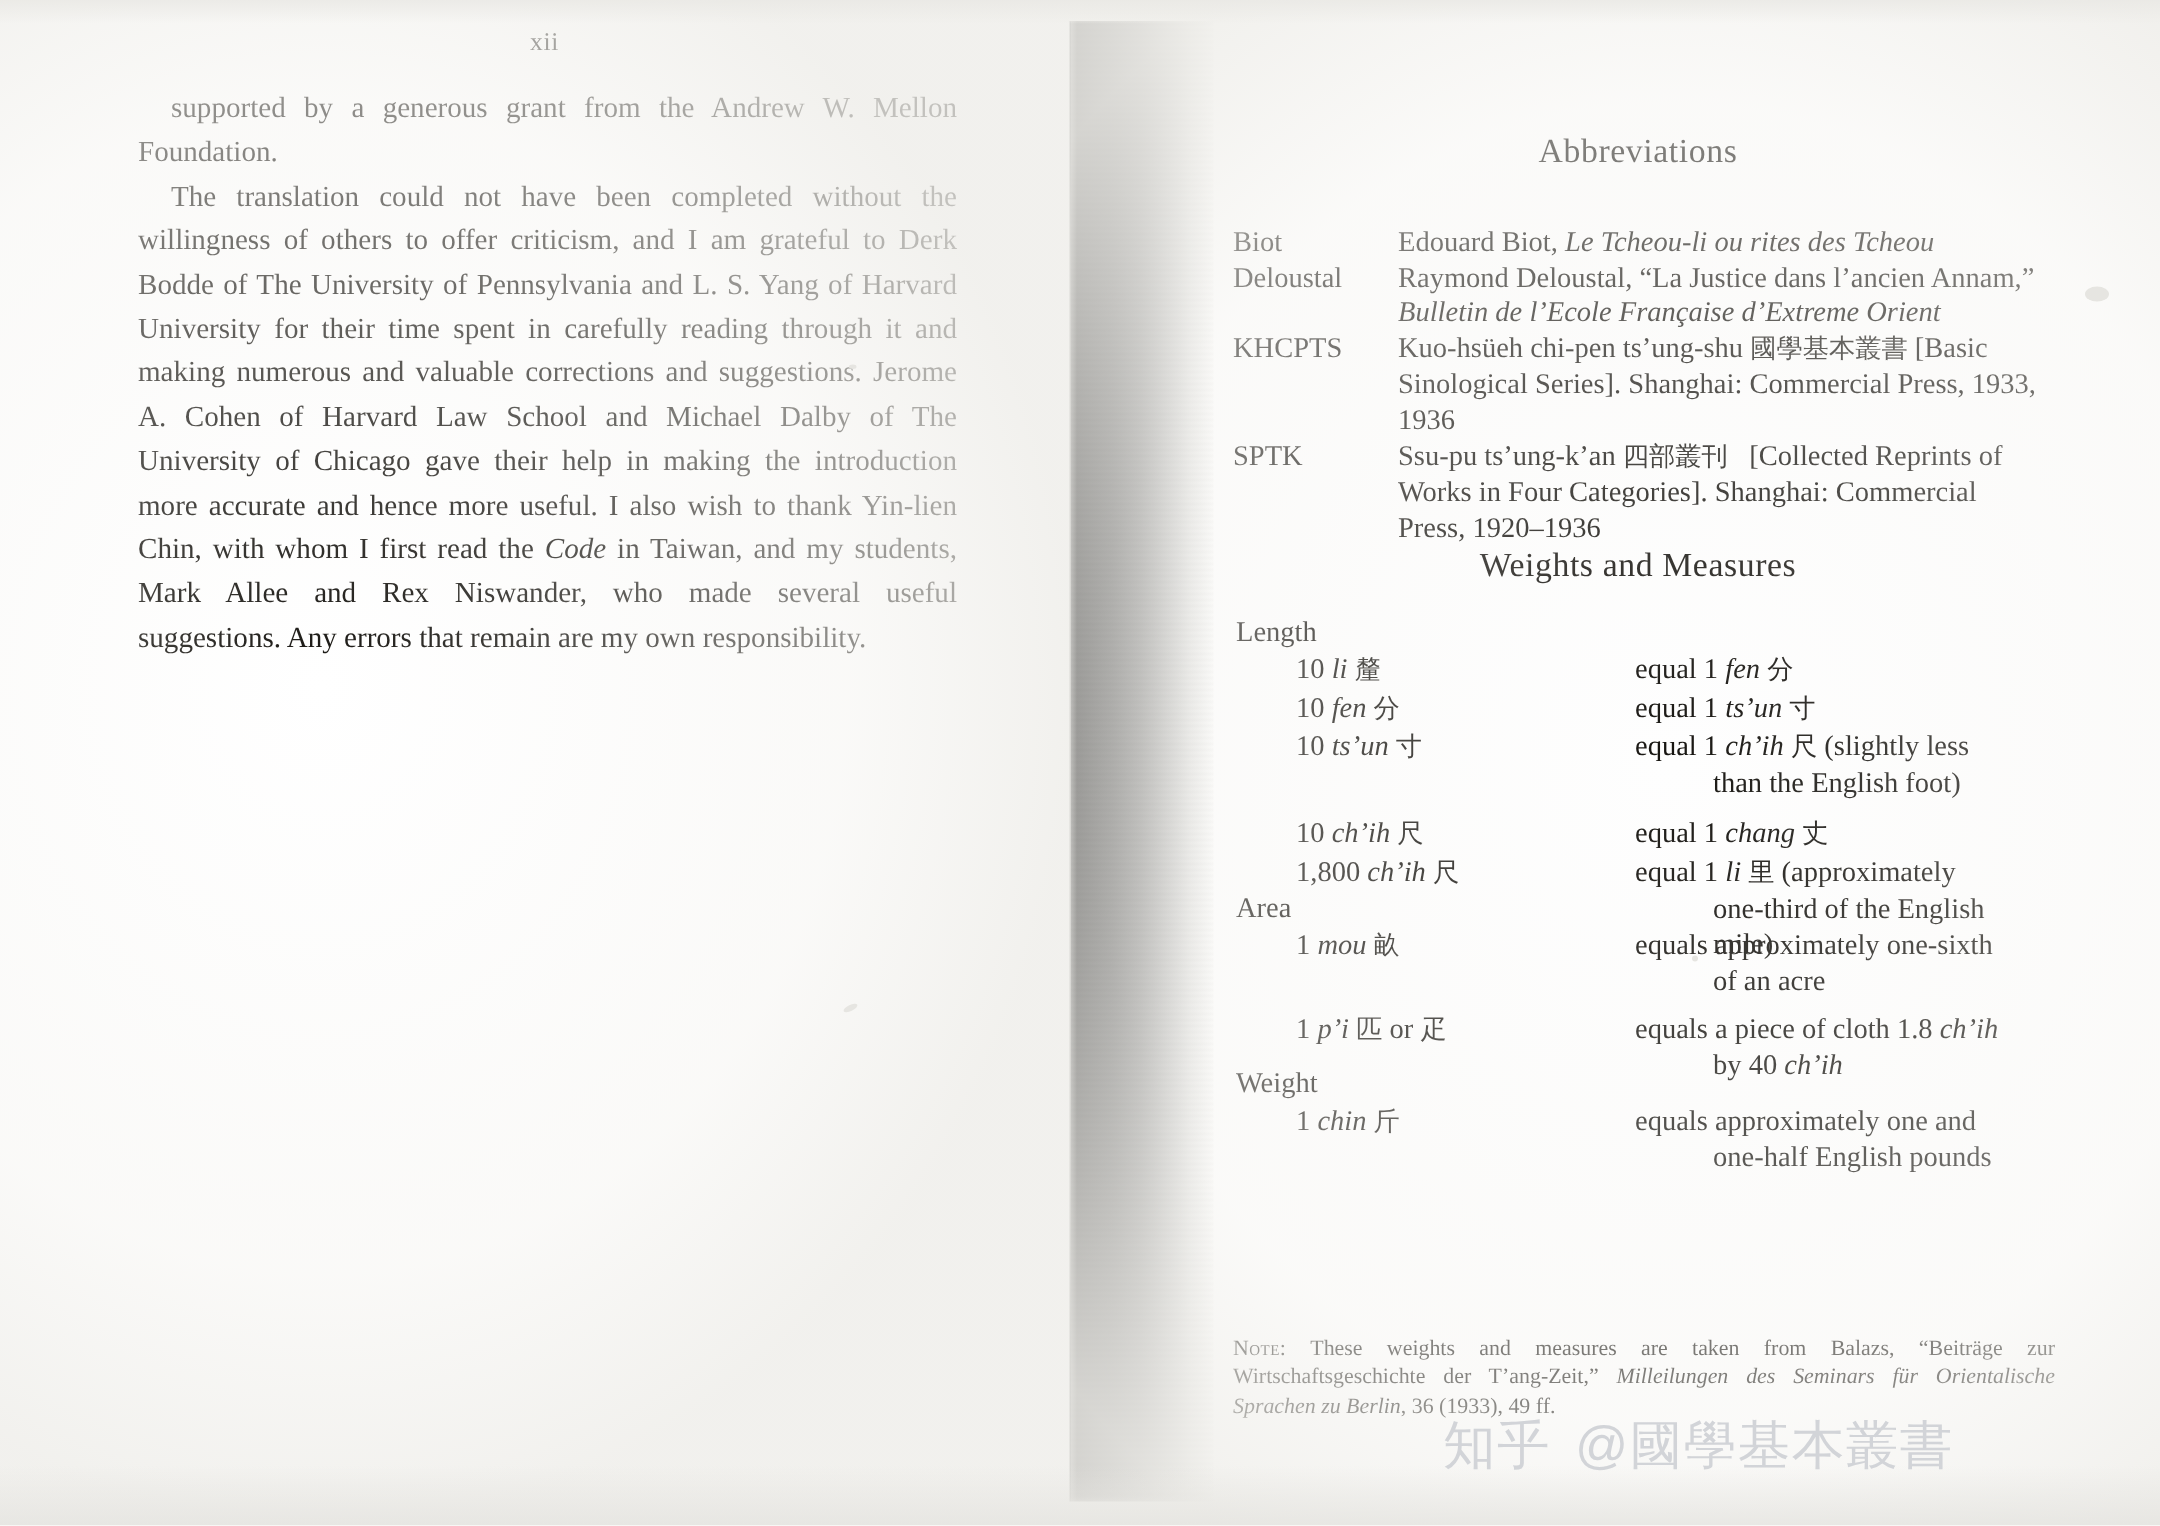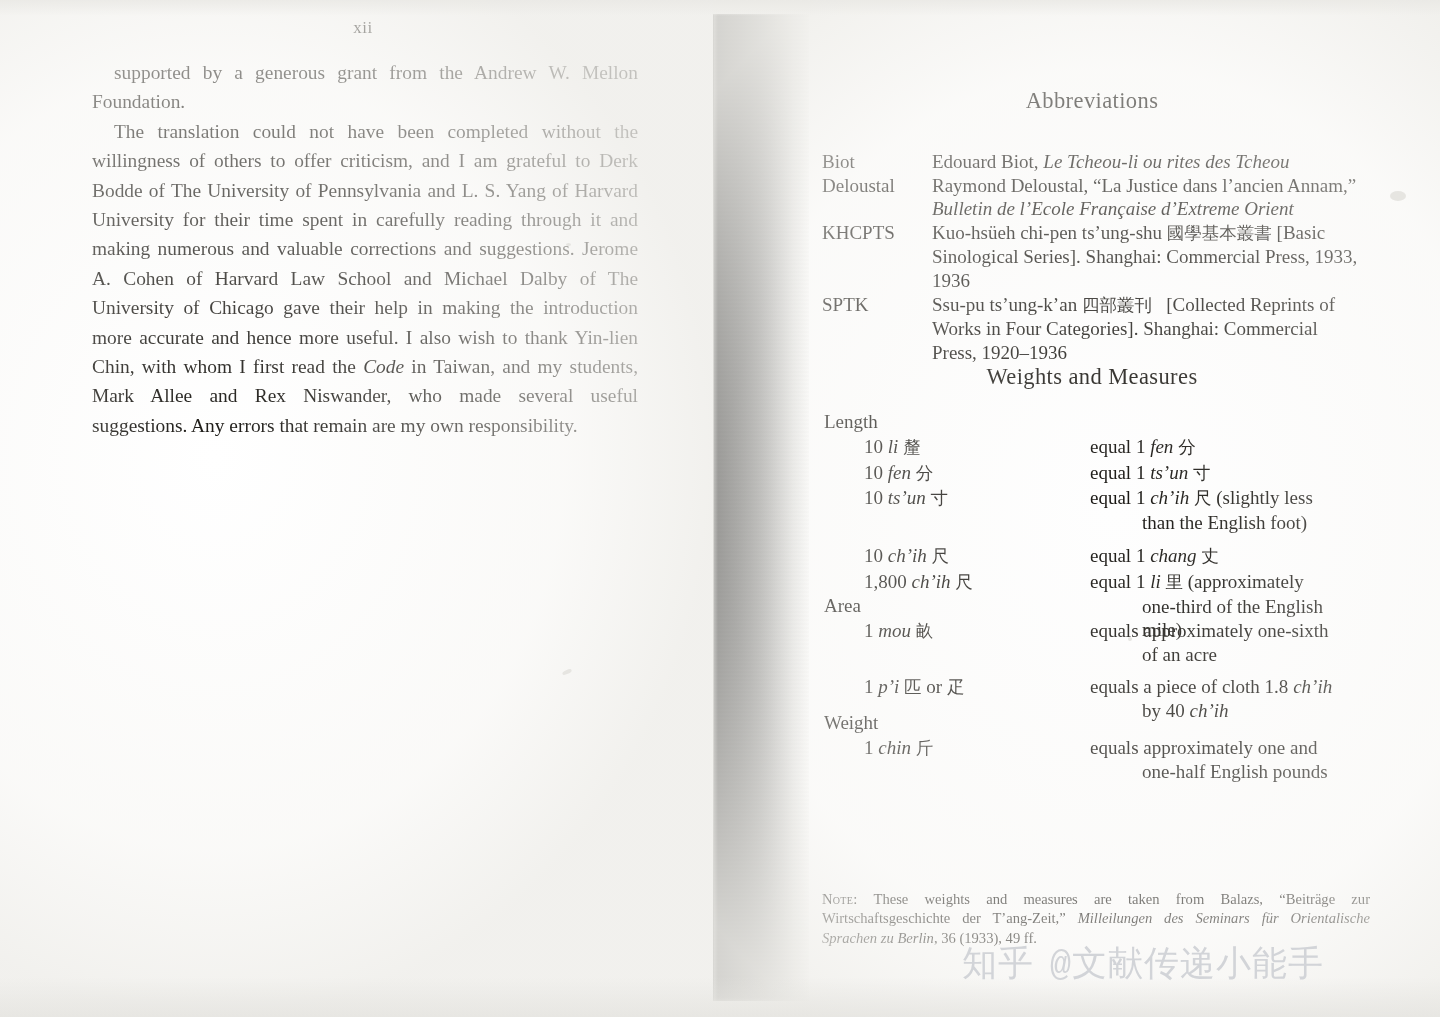--- a/index.html
+++ b/index.html
@@ -210,21 +210,21 @@
 
   
   .watermark {
     position: absolute;
     left: 962px;
     top: 940px;
     display: flex;
     align-items: center;
     gap: 16px;
     color: #d2d4d8;
-    font-family: Liberation Mono, monospace;
+    font-family: Liberation Sans, sans-serif;
     font-size: 35px;
     letter-spacing: 1px;
     white-space: nowrap;
     pointer-events: none;
   }
   .watermark .wm-logo { font-weight: 400; }
   .watermark .wm-user { font-weight: 400; }
 
   
   .speck {
@@ -351,16 +351,16 @@
   <div class="edge-shade-top"></div>
   <div class="edge-shade-bottom"></div>
 
   <div class="speck" style="left:566px; top:243px; width:5px; height:3px;"></div>
   <div class="speck" style="left:562px; top:670px; width:10px; height:4px; transform:rotate(-25deg);"></div>
   <div class="speck" style="left:1128px; top:637px; width:4px; height:4px;"></div>
   <div class="speck" style="left:1390px; top:191px; width:16px; height:10px;"></div>
 
   <div class="watermark">
     <span class="wm-logo">知乎</span>
-    <span class="wm-user">@文献传递小能手</span>
+    <span class="wm-user">@國學基本叢書</span>
   </div>
 
 </div>
 
 </body></html>

